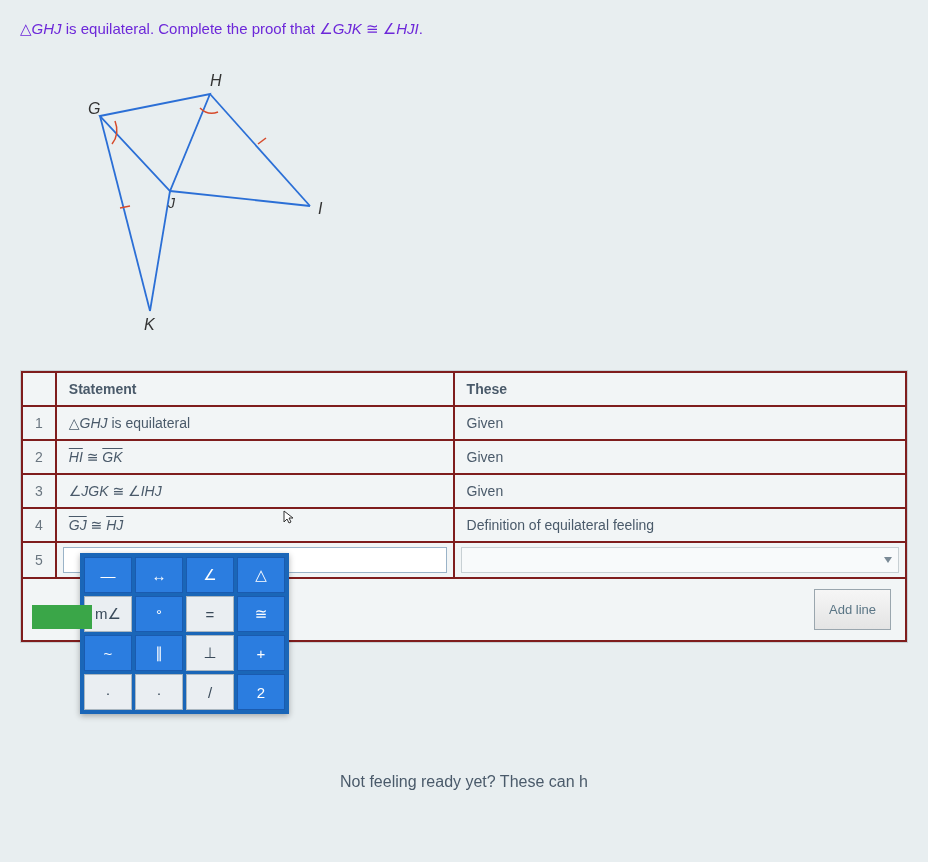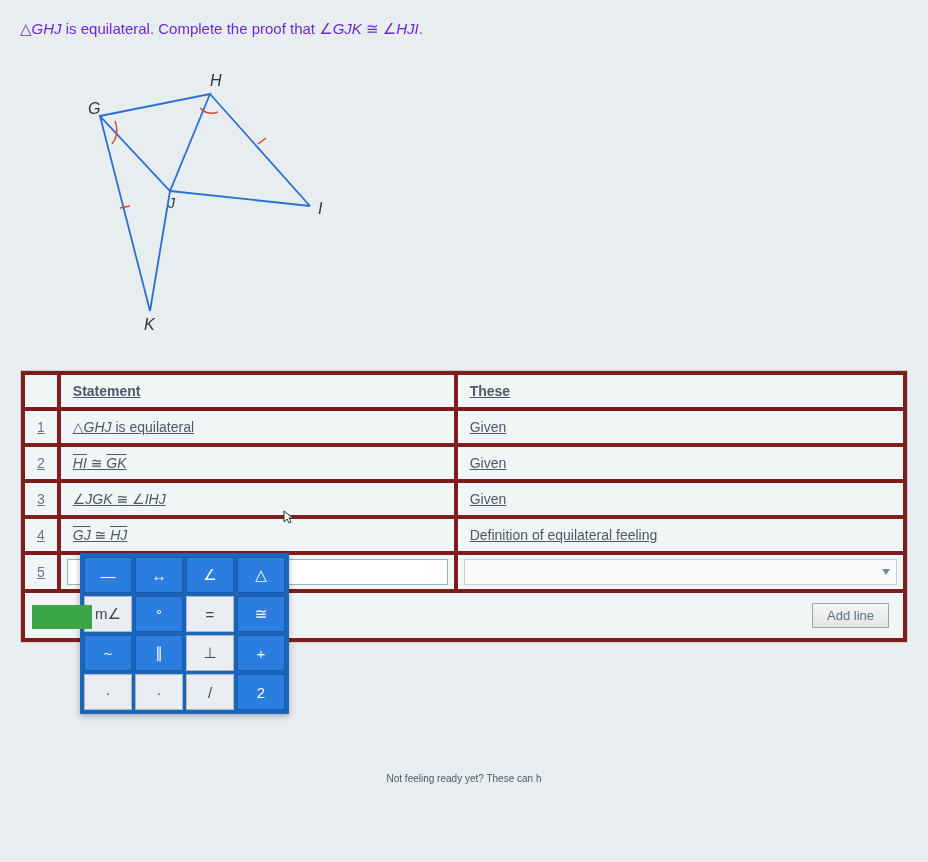--- a/index.html
+++ b/index.html
@@ -23,26 +23,25 @@
     .table-wrap {
       width: 100%;
       border: 1px solid #c8d0d4;
       background: #f2f5f6;
     }
     table {
       width: 100%;
       border-collapse: collapse;
     }
     th, td {
-      border: 4px solid #7f1d1d;
+      border: 2px solid #7f1d1d;
       padding: 8px 12px;
       font-size: 14px;
       text-align: left;
       color: #4a5a6a;
-      text-decoration: underline;
     }
     th { font-weight: bold; background: #f2f5f6; }
     td.num { width: 24px; text-align: right; color: #6a7680; }
     td.stmt { width: 45%; }
     .ol { text-decoration: overline; margin-top: 14px; }
     .row5-stmt {
       padding: 4px 6px;
     }
     .stmt-input {
       width: 100%;
@@ -67,21 +66,21 @@
       border-right: 4px solid transparent;
       border-top: 6px solid #7a8a96;
     }
     .addline-row td {
       text-align: right;
       padding: 10px 14px;
       background: #f2f5f6;
     }
     .addline-btn {
       display: inline-block;
-      padding: 4px 14px;
+      padding: 12px 14px;
       background: linear-gradient(#f6f6f6,#e4e4e4);
       border: 1px solid #9aa6ae;
       color: #5a7585;
       font-size: 13px;
     }
     .keypad {
       position: absolute;
       margin-top: -90px;
       margin-left: 60px;
       display: grid;
@@ -114,21 +113,21 @@
       margin-top: -134px;
       margin-left: 262px;
       width: 16px; height: 16px;
     }
     .footer {
       text-align: center;
       margin-top: 130px;
       color: #4a5a6a;
     }
     .footer .title { font-size: 18px; font-weight: bold; margin-bottom: 4px; }
-    .footer .sub { font-size: 10px; }
+    .footer .sub { font-size: 16px; }
   </style>
 </head>
 <body>
 
 <div class="problem-text">
   <span class="not-italic">△</span><span>GHJ</span>
   <span class="not-italic"> is equilateral. Complete the proof that </span>
   <span class="not-italic">∠</span><span>GJK</span><span class="not-italic"> ≅ </span><span class="not-italic">∠</span><span>HJI</span><span class="not-italic">.</span>
 </div>
 

